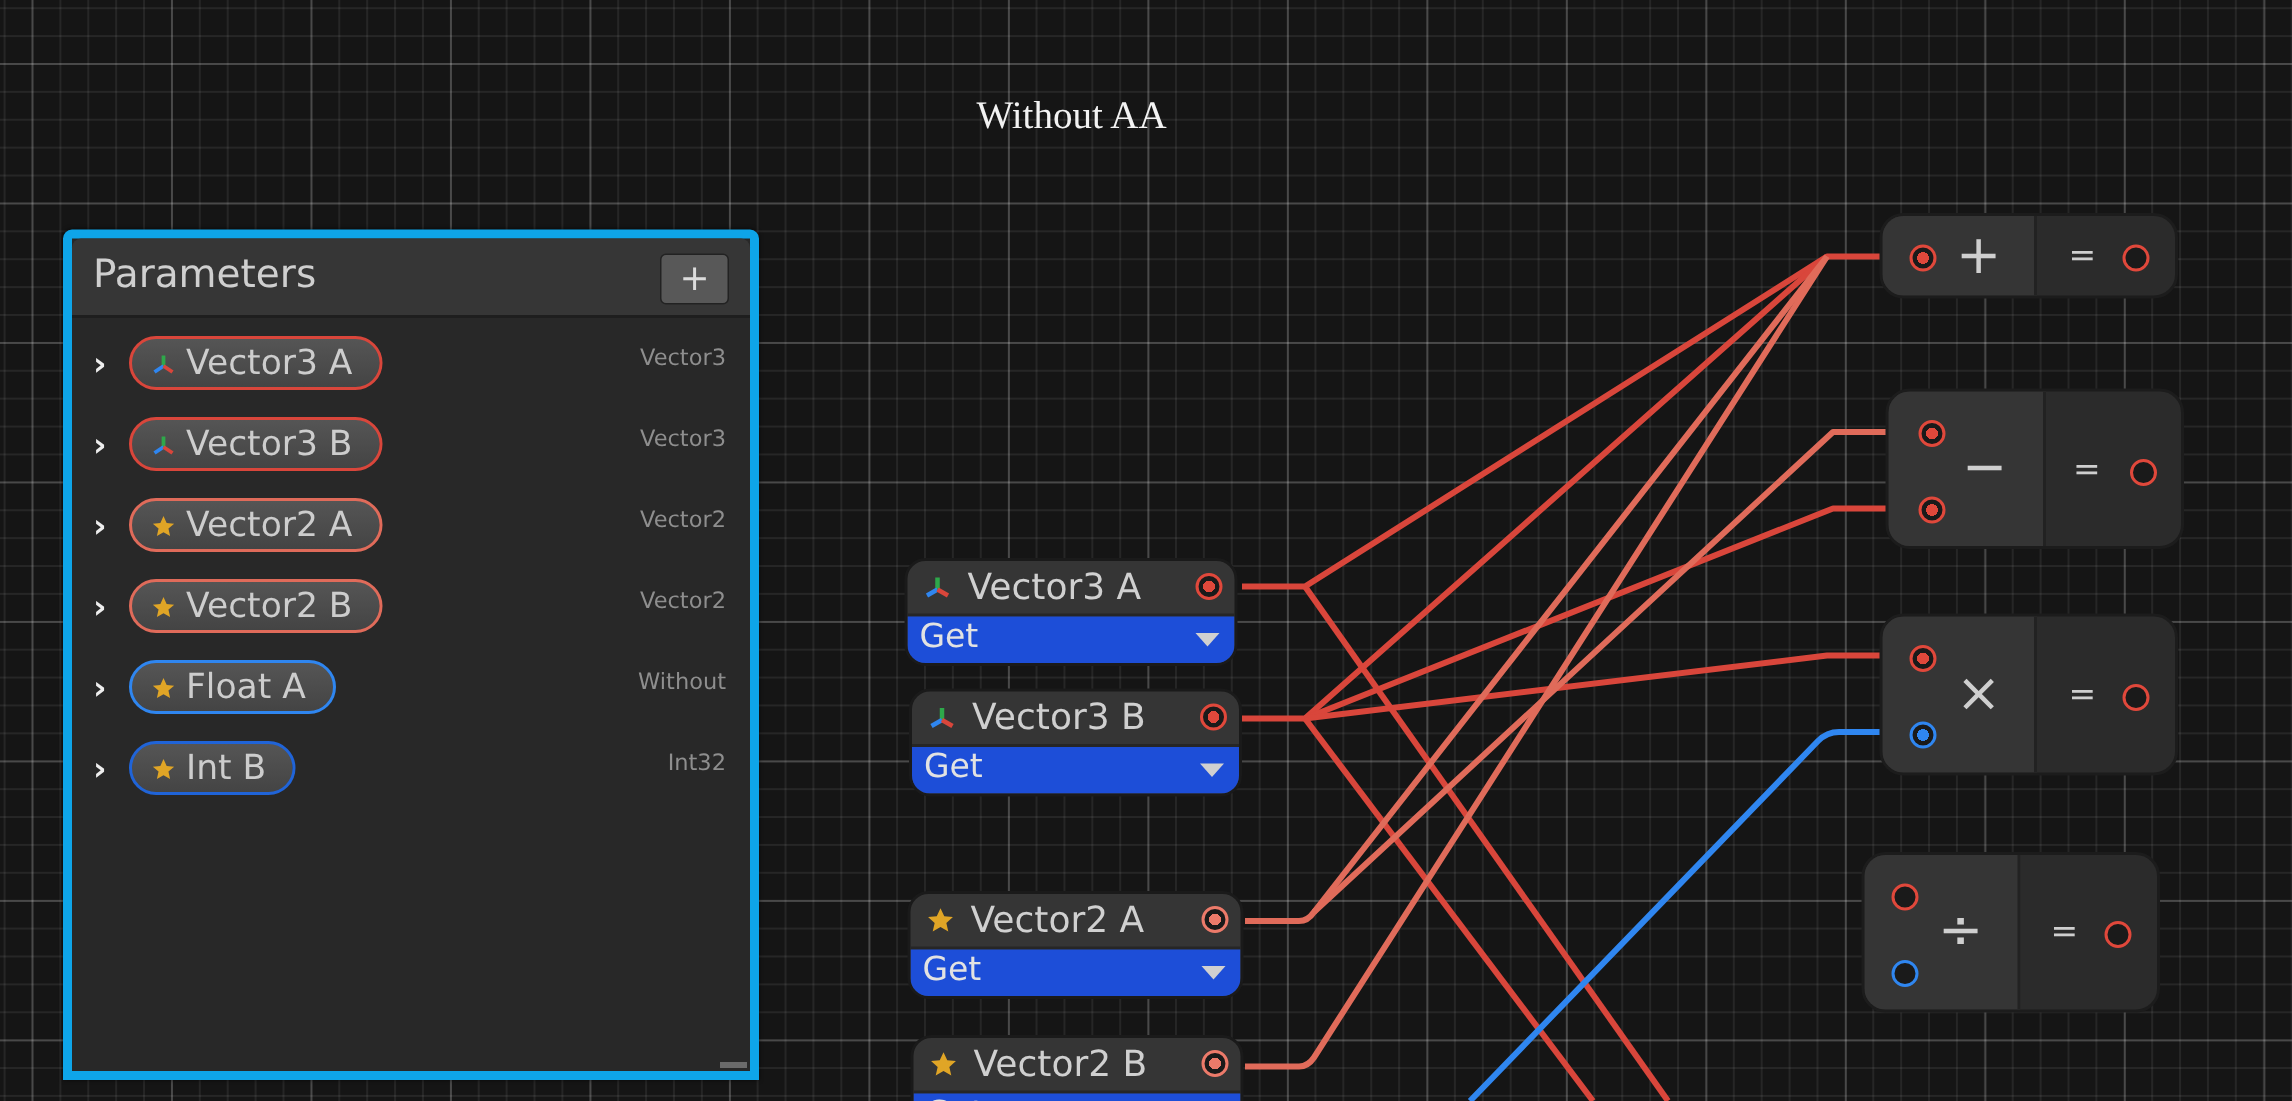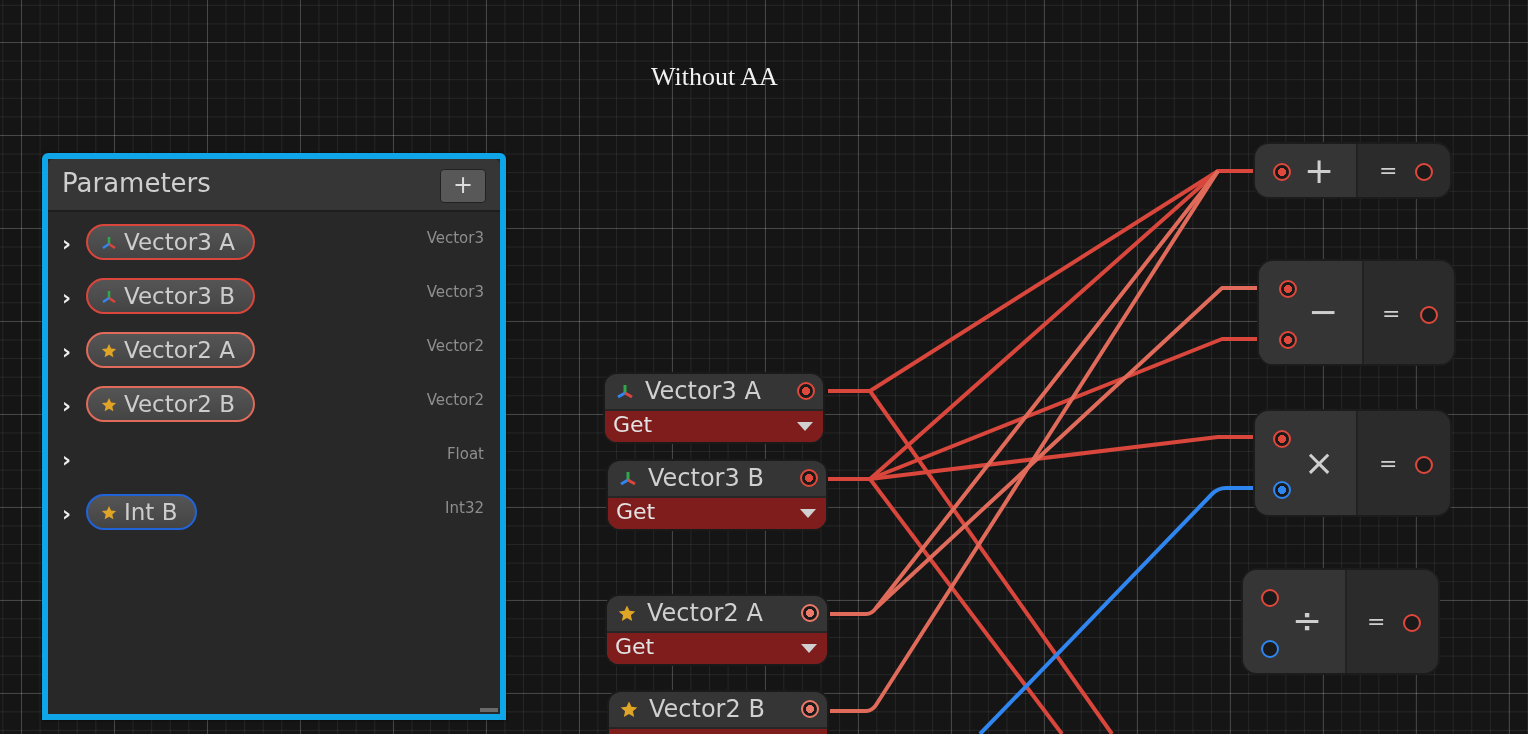--- a/index.html
+++ b/index.html
@@ -60,21 +60,21 @@
   }
   .ghead { height:35px; position:relative; border-bottom:2px solid #262626; }
   .ghead .ic { position:absolute; left:10px; top:8px; width:20px; height:20px; }
   .ghead .lbl { position:absolute; left:40px; top:3px; font-size:24px; color:#d0d0d0; }
   .port-out {
     position:absolute; right:8px; top:8px; width:14px; height:14px; border-radius:50%;
     border:2px solid #e0483b; box-sizing:content-box;
     background:radial-gradient(circle, #e0483b 0 4px, #1a1a1a 4px 100%);
   }
   .port-out.v2 { border-color:#ec7a6a; background:radial-gradient(circle, #ec7a6a 0 4px, #1a1a1a 4px 100%); }
-  .gsel { height:31px; background:#7f1d1d; position:relative; }
+  .gsel { height:31px; background:#1d4ed8; position:relative; }
   .gsel .val { position:absolute; left:8px; top:1px; font-size:22px; color:#e2e2e2; }
   .gsel .dd { position:absolute; right:10px; top:11px; width:0; height:0;
     border-left:8px solid transparent; border-right:8px solid transparent; border-top:9px solid #d0d0d0; }
 
   
   .onode {
     position:absolute; background:#2b2b2b; border:2px solid #1c1c1c; border-radius:16px;
     box-sizing:border-box; overflow:hidden;
   }
   .oleft { position:absolute; left:0; top:0; bottom:0; background:#353535; border-right:2px solid #222; }
@@ -159,21 +159,27 @@
       <svg class="ic" viewBox="0 0 18 18">
           <path d="M9 2l2.1 4.6 5 .5-3.8 3.3 1.1 4.9L9 12.8 4.6 15.3l1.1-4.9L1.9 7.1l5-.5z" fill="#e0a526"></path>
         </svg>
       <span>Vector2 B</span>
     </div>
     <span class="ptype">Vector2</span>
   </div>
 
   <div class="param-row" style="top:281px">
     <span class="chev">›</span>
-    <span class="ptype">Float</span>
+    <div class="pill f">
+      <svg class="ic" viewBox="0 0 18 18">
+          <path d="M9 2l2.1 4.6 5 .5-3.8 3.3 1.1 4.9L9 12.8 4.6 15.3l1.1-4.9L1.9 7.1l5-.5z" fill="#e0a526"></path>
+        </svg>
+      <span>Float A</span>
+    </div>
+    <span class="ptype">Without</span>
   </div>
 
   <div class="param-row" style="top:335px">
     <span class="chev">›</span>
     <div class="pill i">
       <svg class="ic" viewBox="0 0 18 18">
           <path d="M9 2l2.1 4.6 5 .5-3.8 3.3 1.1 4.9L9 12.8 4.6 15.3l1.1-4.9L1.9 7.1l5-.5z" fill="#e0a526"></path>
         </svg>
       <span>Int B</span>
     </div>

